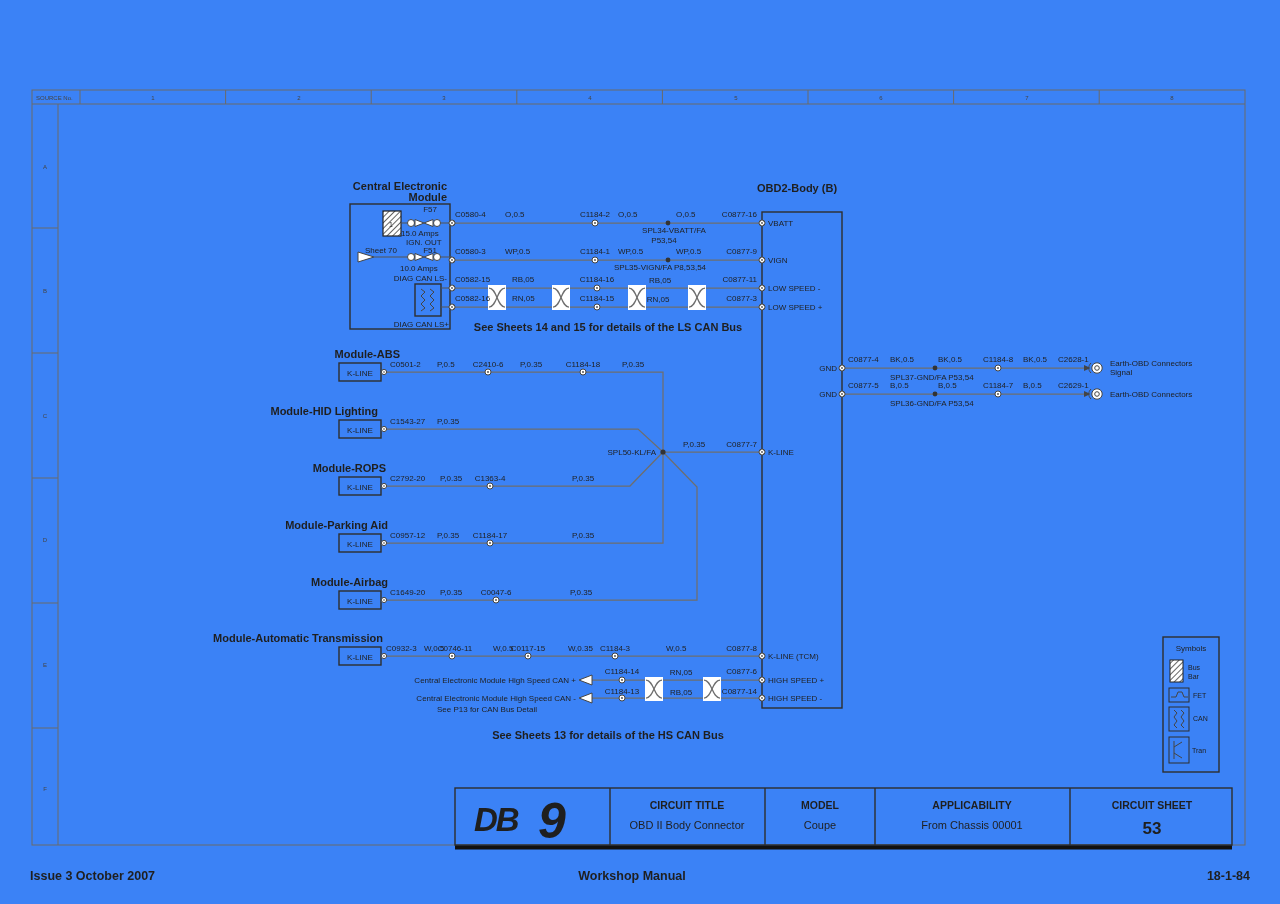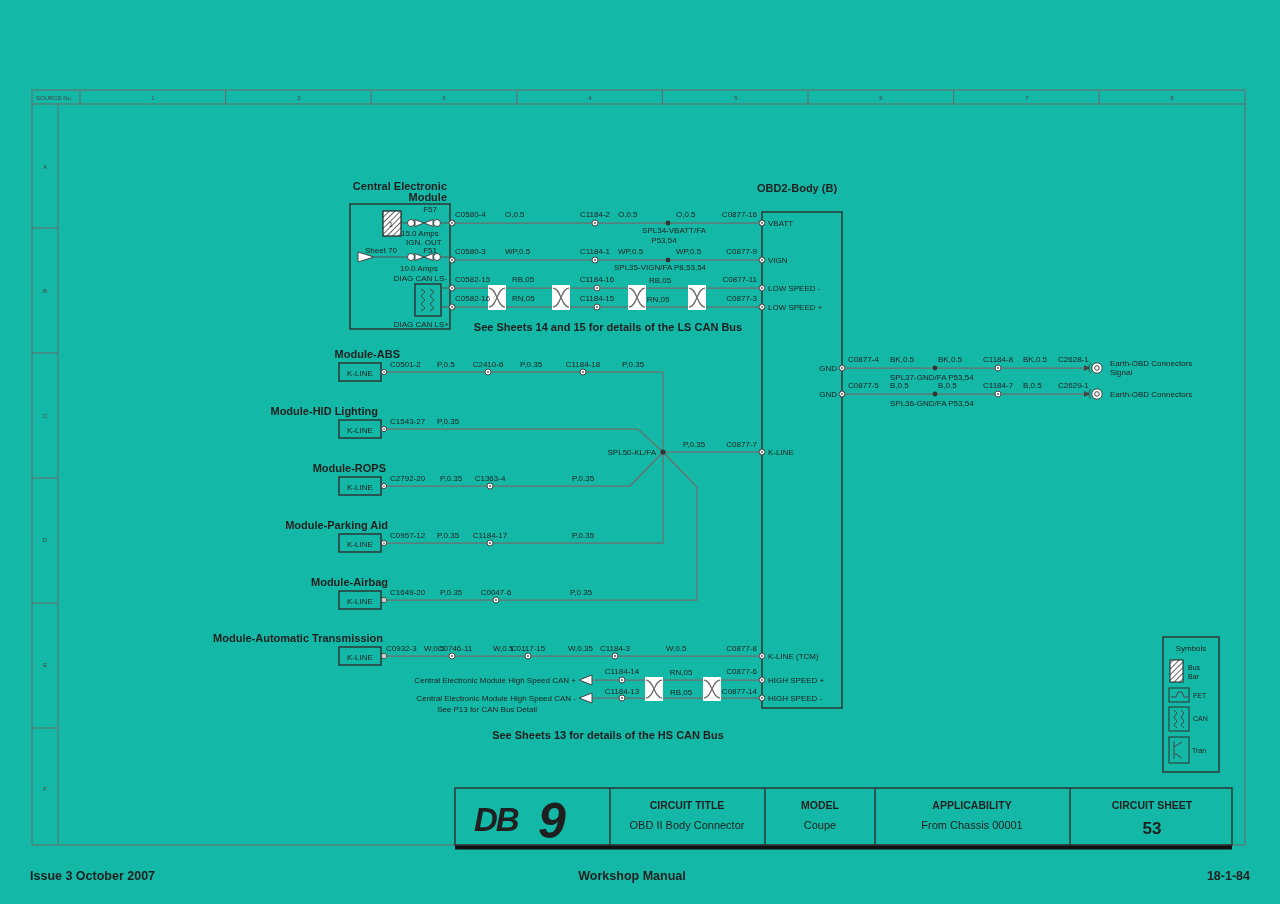--- a/index.html
+++ b/index.html
@@ -1,16 +1,16 @@
 <!DOCTYPE html>
 <html><head>
 <meta charset="utf-8">
 <style>
   html,body{margin:0;padding:0;background:#fff;}
-  #stage{position:relative;width:1280px;height:904px;background:#14b8a6;font-family:"Liberation Sans",sans-serif;}
+  #stage{position:relative;width:1280px;height:904px;background:#3b82f6;font-family:"Liberation Sans",sans-serif;}
   svg text{font-family:"Liberation Sans",sans-serif;fill:#1f1f1f;}
   .t{font-size:8px;}
   .t7{font-size:7px;}
   .mid{text-anchor:middle;}
   .end{text-anchor:end;}
   .b{font-weight:bold;}
   .big{font-size:11px;}
   .note{font-size:11px;font-weight:bold;}
   .ruler{font-size:6px;fill:#444;}
   .wire{stroke:#6e6e6e;stroke-width:1.25;fill:none;}

